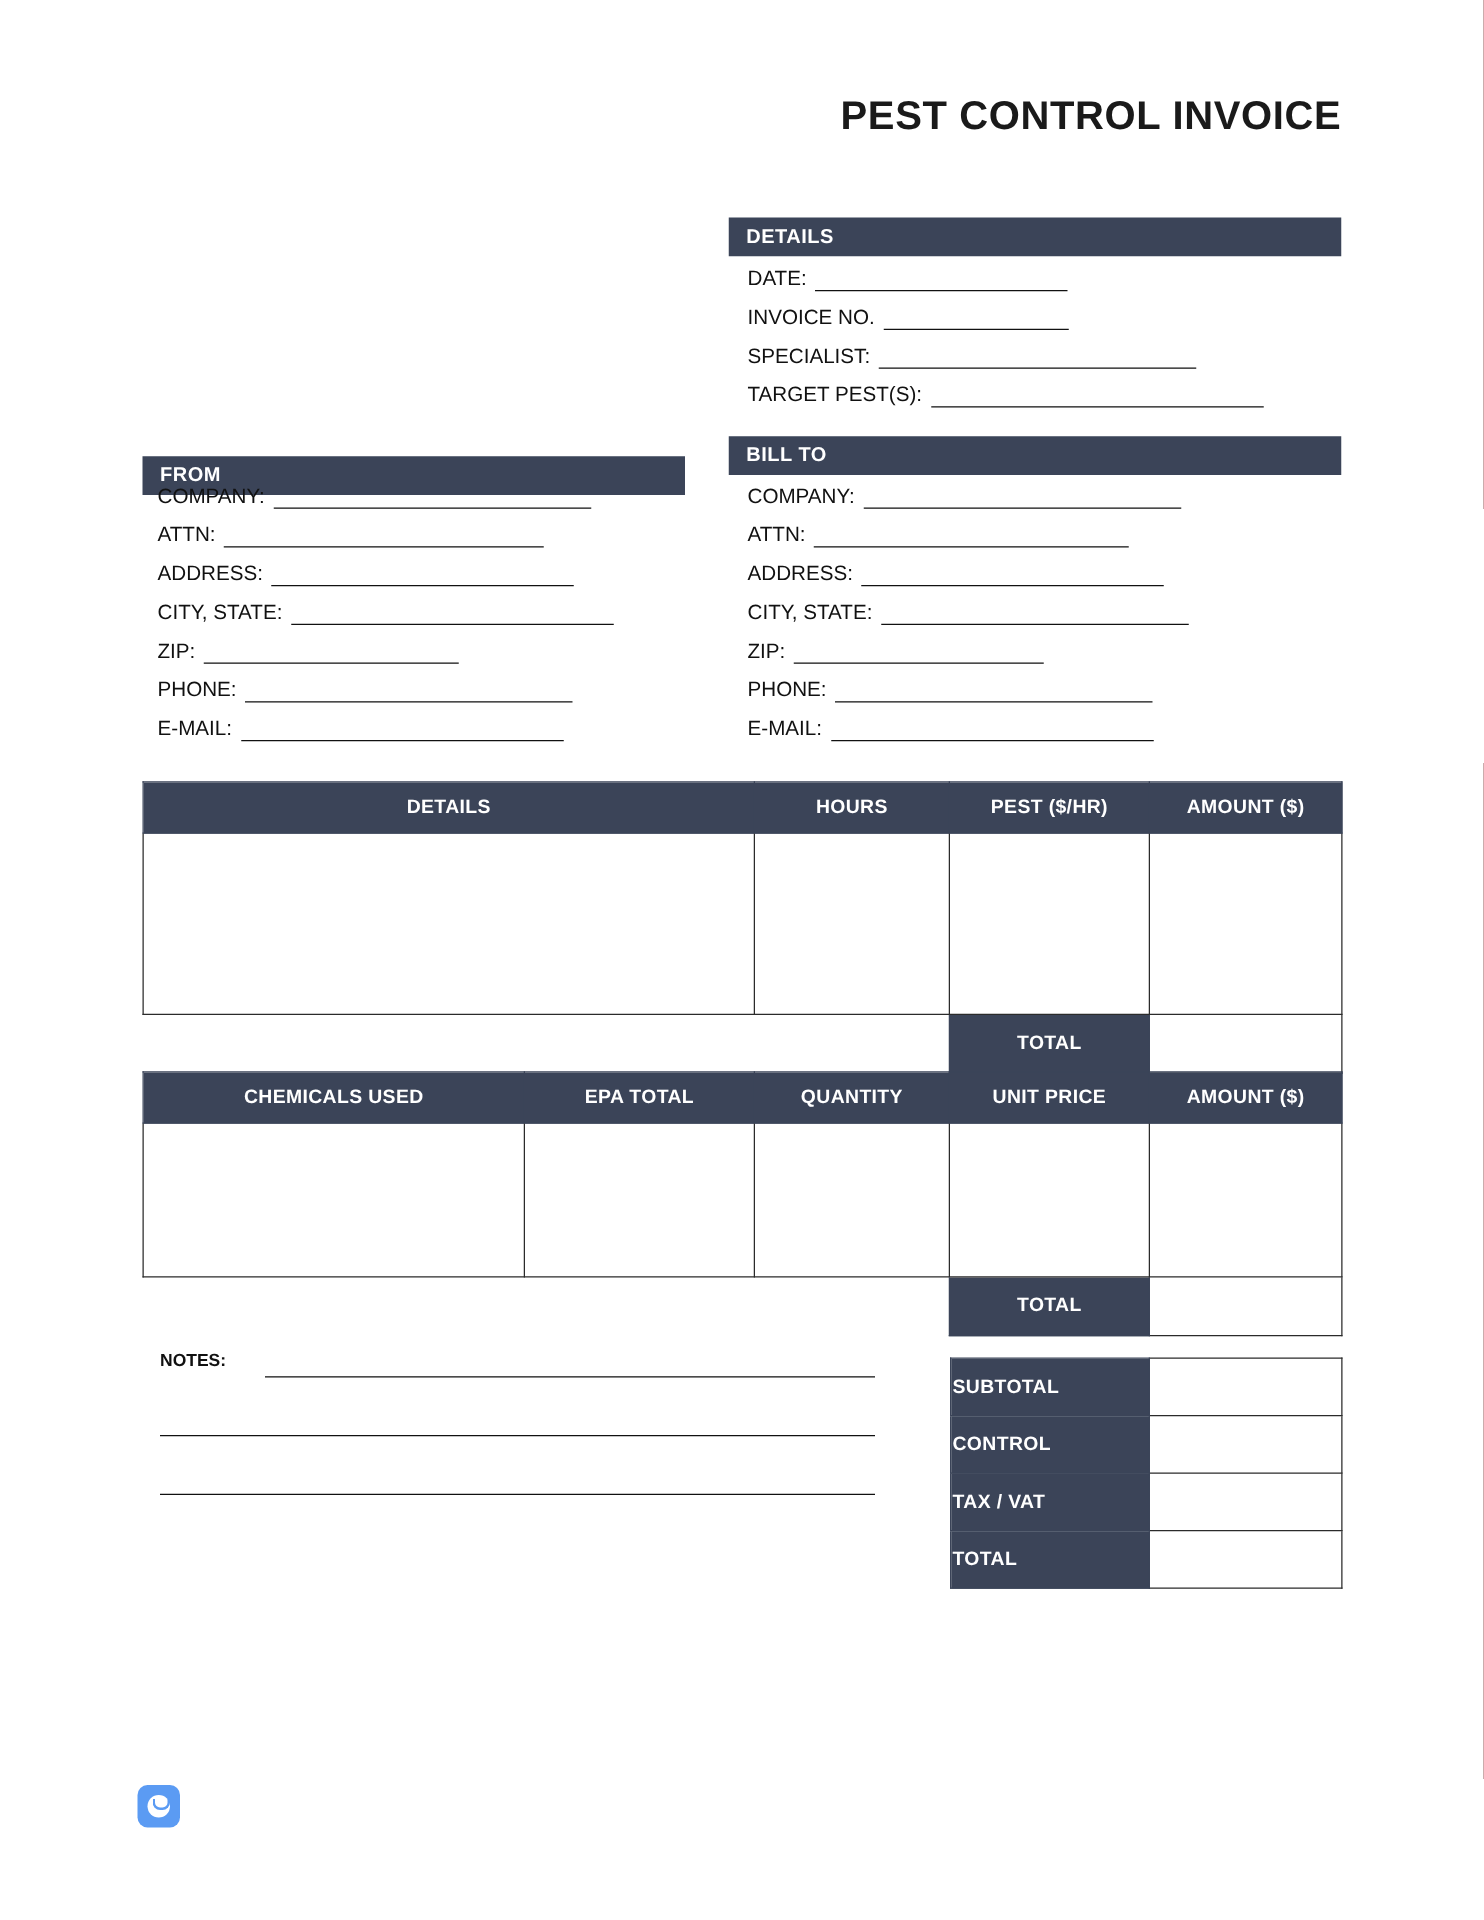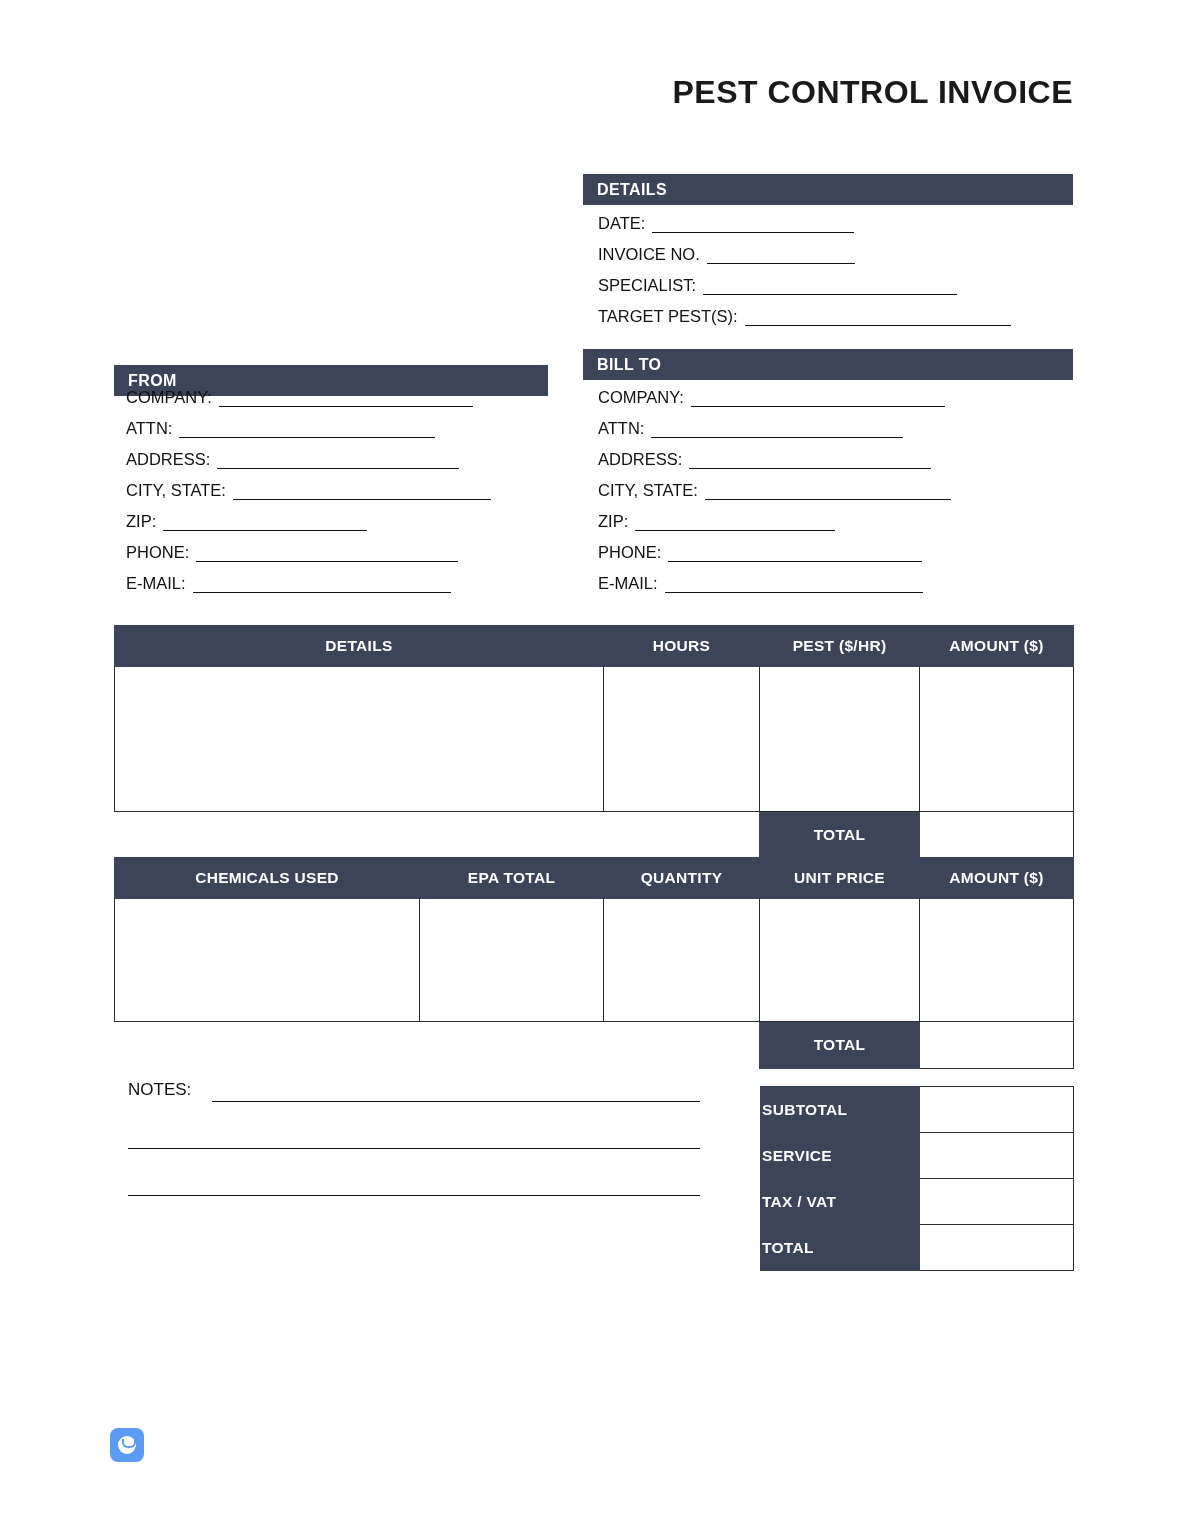--- a/index.html
+++ b/index.html
@@ -128,22 +128,22 @@
     background: #ffffff;
     border: 1.5px solid #2b2b2b;
     height: 43px;
   }
 
   
   .notes-label {
     position: absolute;
     left: 128px;
     top: 1080px;
-    font-size: 17px;
-    font-weight: normal;
+    font-size: 14px;
+    font-weight: bold;
     color: #111111;
   }
   .notes-rule {
     position: absolute;
     border-bottom: 1.8px solid #111111;
     height: 0;
   }
 
   
   .thanks {
@@ -360,21 +360,21 @@
       <colgroup>
         <col style="width:159px;">
         <col style="width:154px;">
       </colgroup>
       <tbody>
         <tr>
           <td class="lbl">SUBTOTAL</td>
           <td class="val"></td>
         </tr>
         <tr>
-          <td class="lbl">SERVICE</td>
+          <td class="lbl">CONTROL</td>
           <td class="val"></td>
         </tr>
         <tr>
           <td class="lbl">TAX / VAT</td>
           <td class="val"></td>
         </tr>
         <tr>
           <td class="lbl">TOTAL</td>
           <td class="val"></td>
         </tr>

